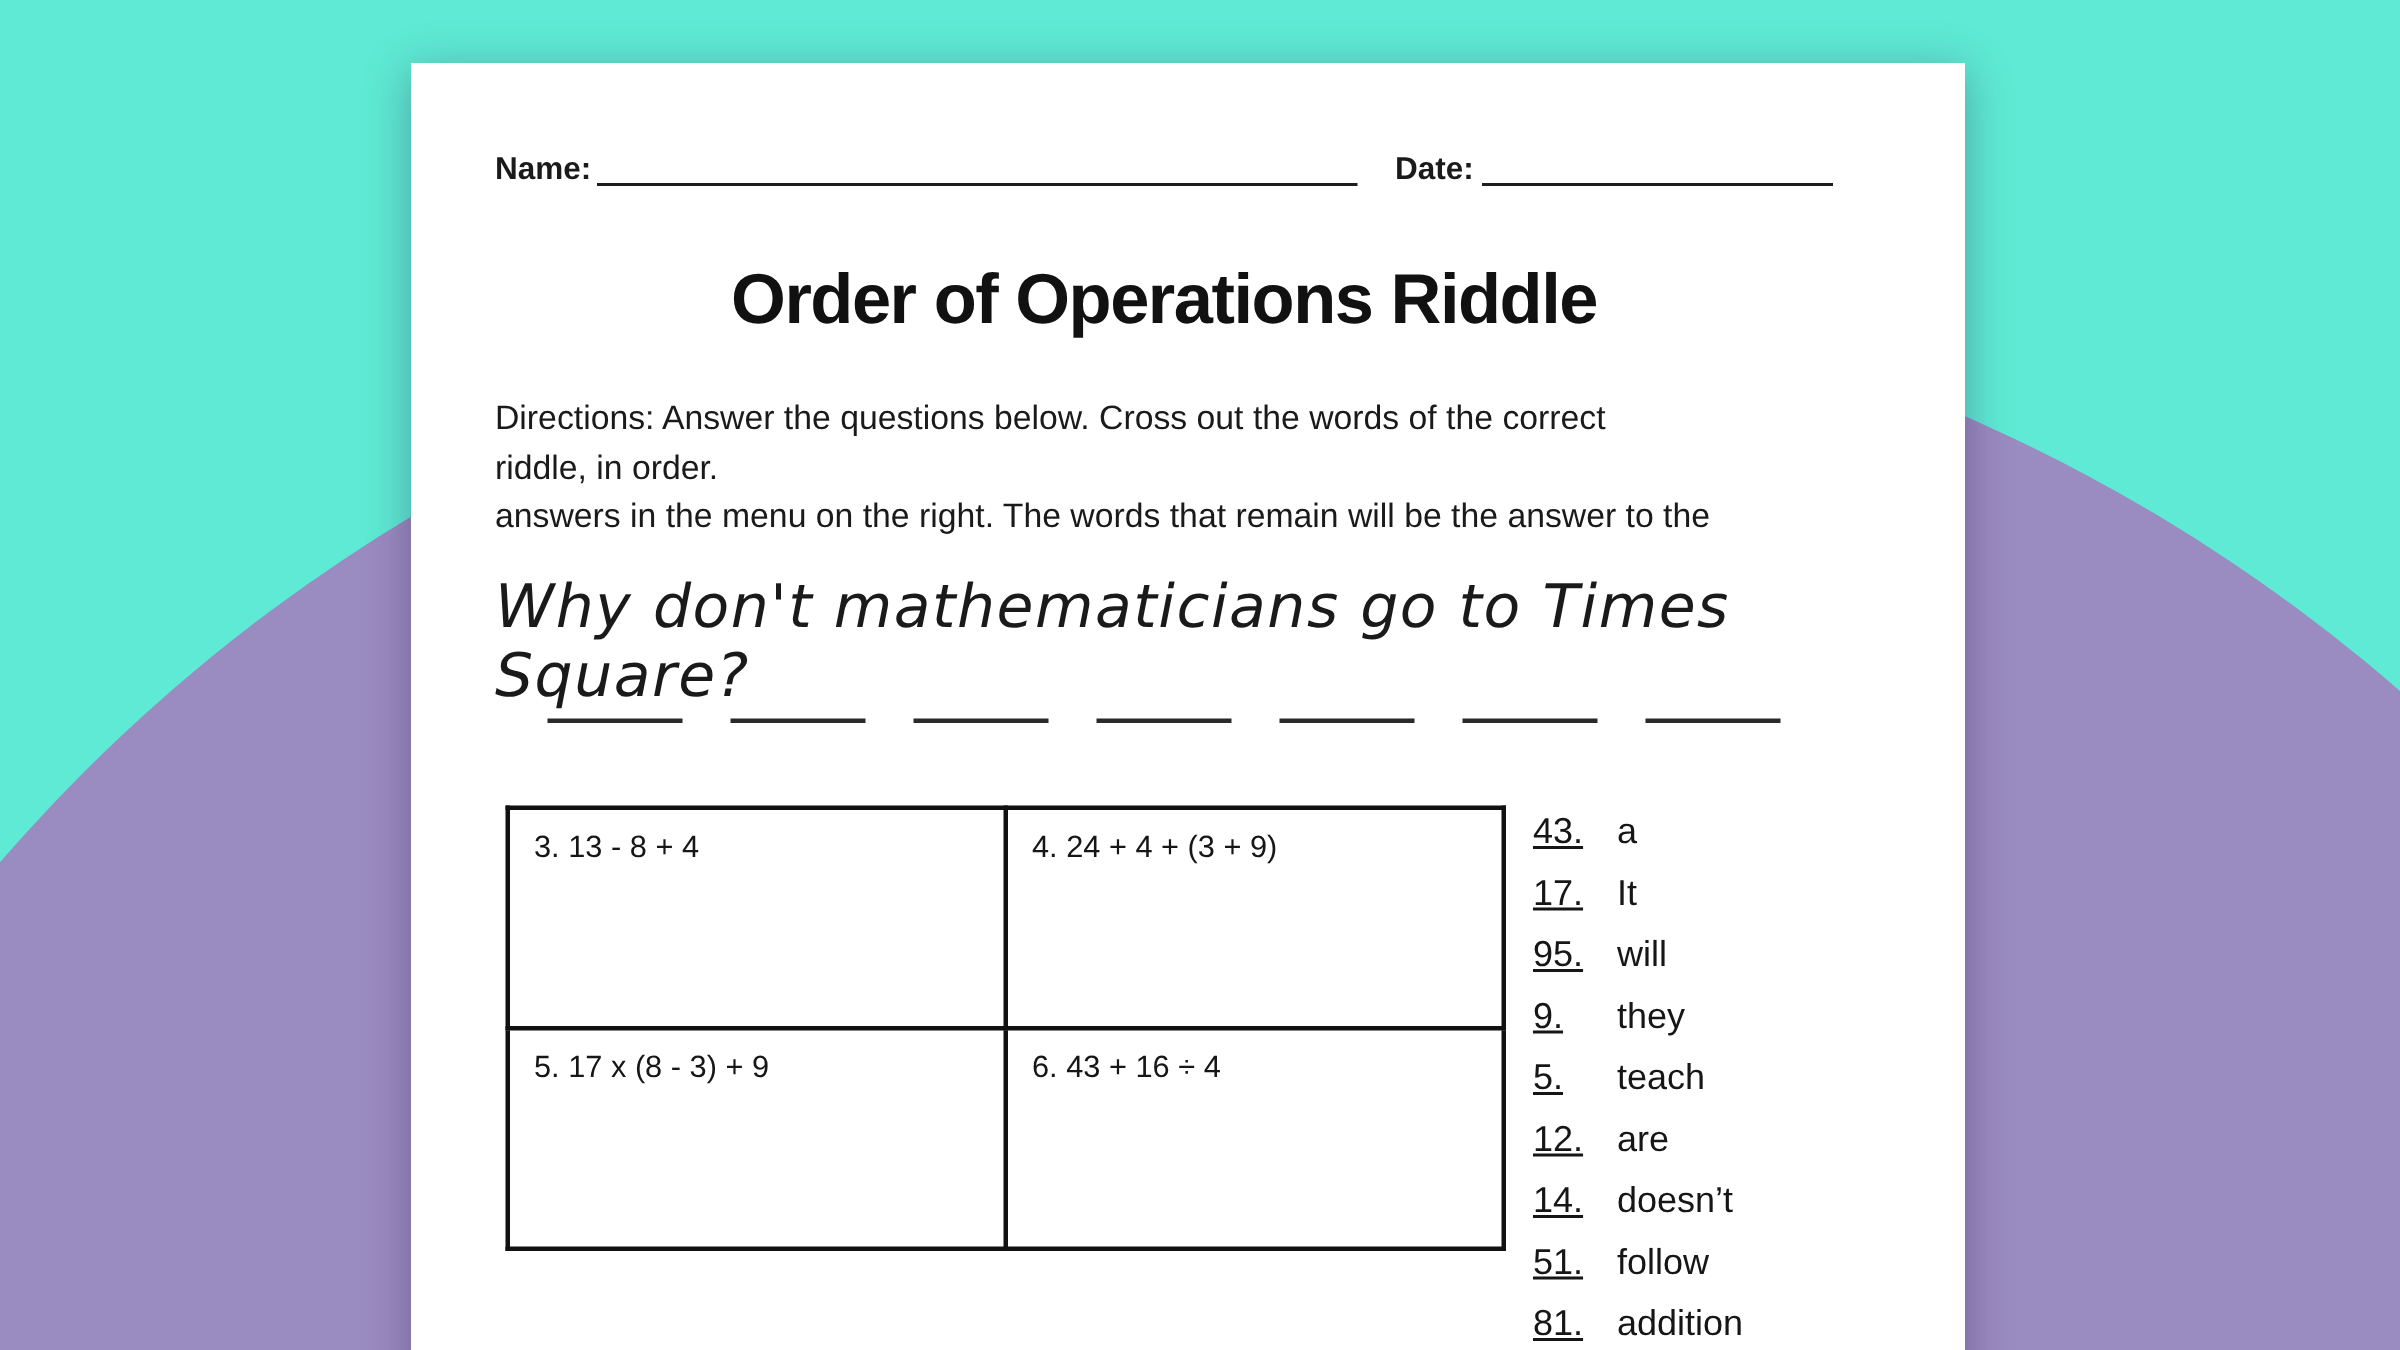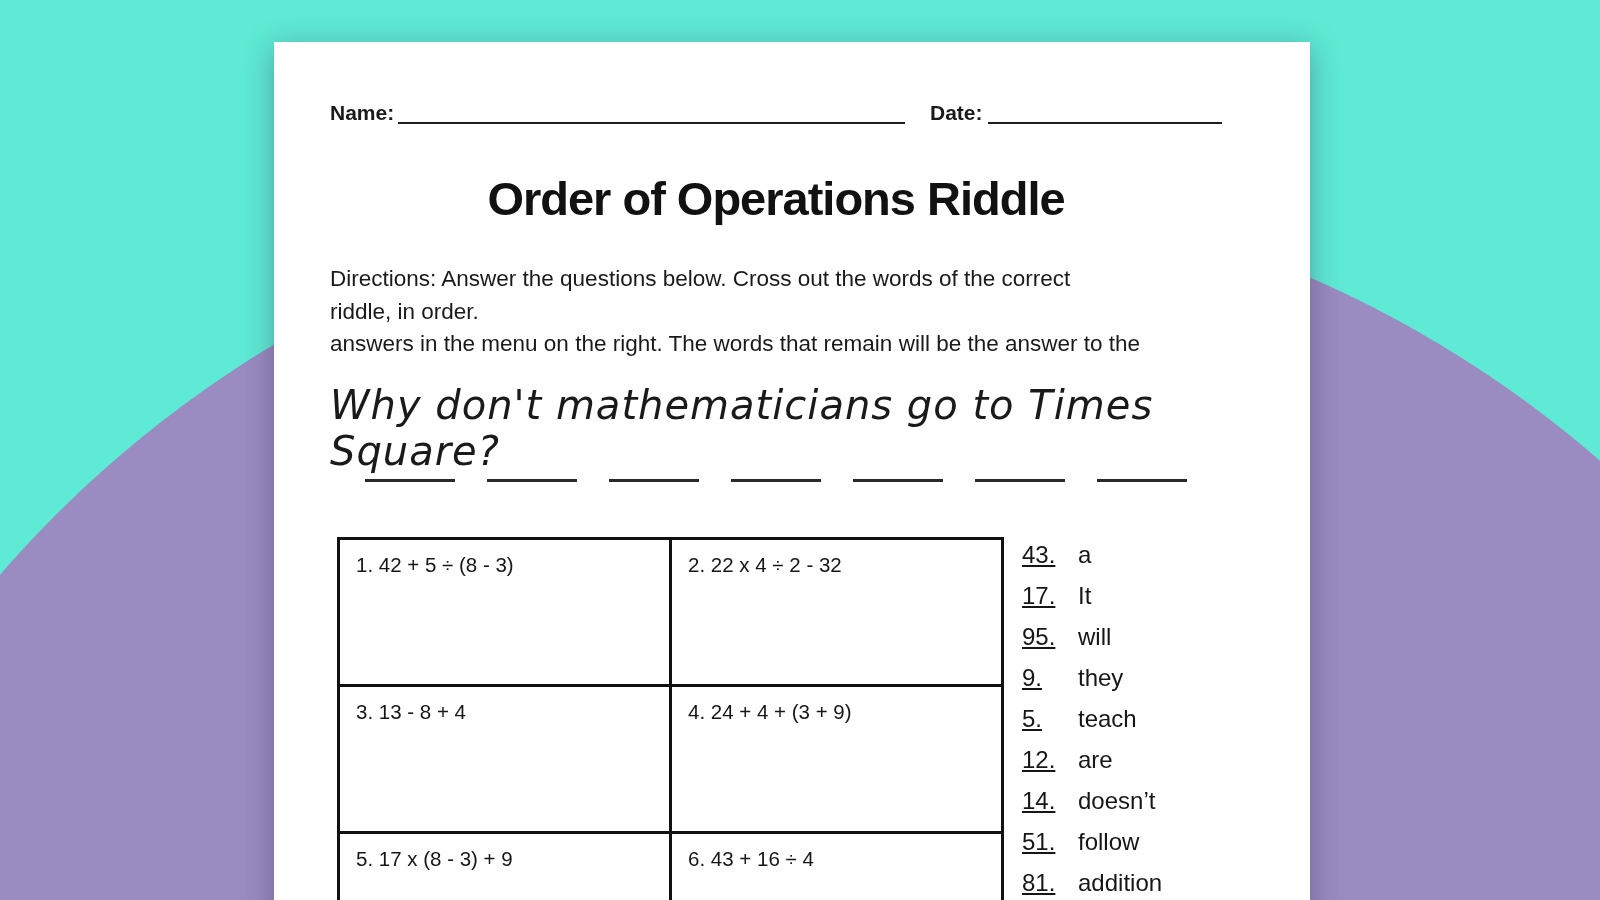--- a/index.html
+++ b/index.html
@@ -152,24 +152,20 @@
         <div class="blank"></div>
         <div class="blank"></div>
         <div class="blank"></div>
         <div class="blank"></div>
         <div class="blank"></div>
       </div>
 
     <table class="problems">
       <tbody>
         <tr>
-          <td><span>1.</span> <span>42 + 5 ÷ (8 - 3)</span></td>
-          <td><span>2.</span> <span>22 x 4 ÷ 2 - 32</span></td>
-        </tr>
-        <tr>
           <td><span>3.</span> <span>13 - 8 + 4</span></td>
           <td><span>4.</span> <span>24 + 4 + (3 + 9)</span></td>
         </tr>
         <tr>
           <td><span>5.</span> <span>17 x (8 - 3) + 9</span></td>
           <td><span>6.</span> <span>43 + 16 ÷ 4</span></td>
         </tr>
       </tbody>
     </table>
 

